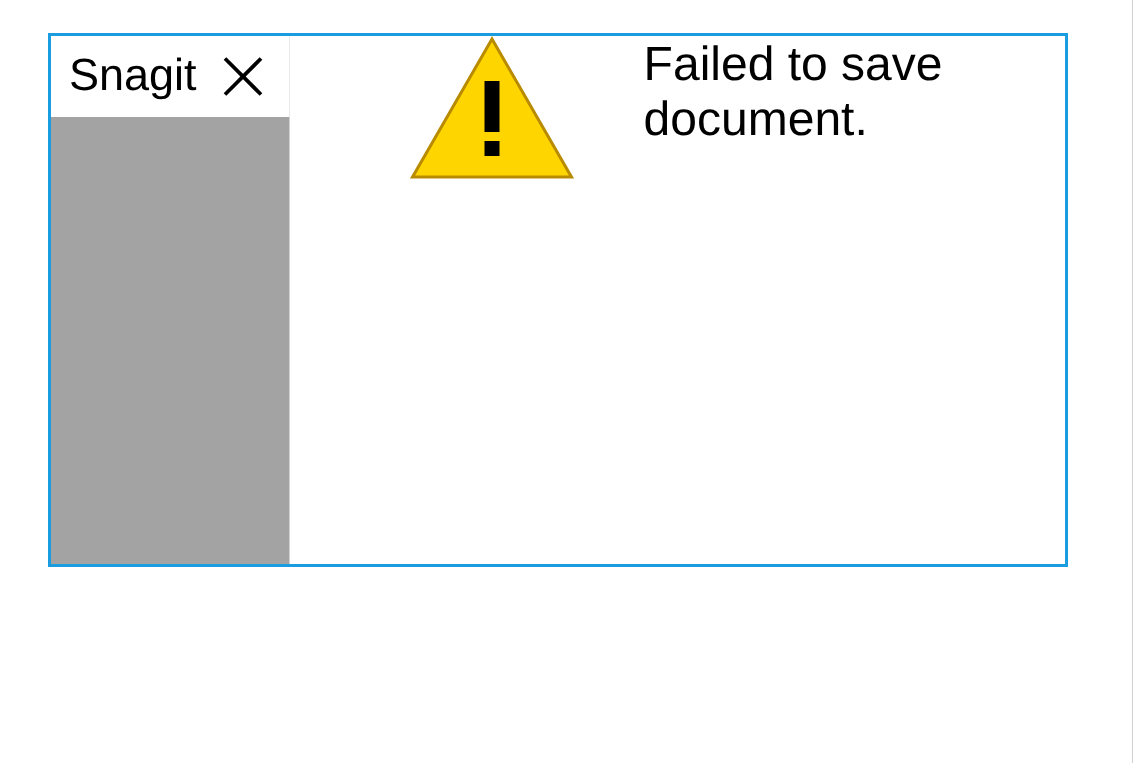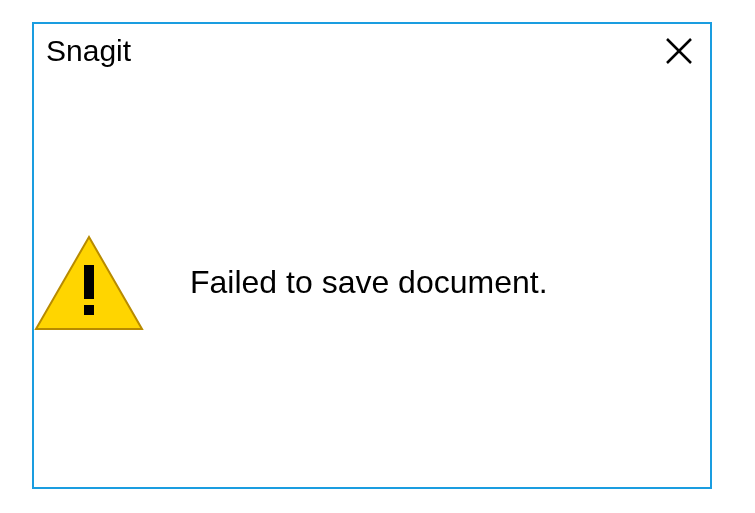--- a/index.html
+++ b/index.html
@@ -12,25 +12,25 @@
       background: #ffffff;
       width: 755px;
       height: 513px;
       overflow: hidden;
     }
     .dialog {
       position: absolute;
       left: 32px;
       top: 22px;
       width: 680px;
-      height: 467px;
+      height: 356px;
       border: 2px solid #1a9de0;
-      background: #be185d;
+      background: #a3a3a3;
       display: flex;
-      flex-direction: column;
+      flex-direction: row;
     }
     .titlebar {
       height: 54px;
       display: flex;
       align-items: center;
       justify-content: space-between;
       padding: 0 0 0 12px;
       background: #ffffff;
     }
     .title-text {
@@ -46,21 +46,22 @@
       justify-content: center;
       cursor: pointer;
     }
     .close-button svg {
       width: 30px;
       height: 30px;
     }
     .content {
       flex: 1;
       display: flex;
-      align-items: center;
+      align-items: flex-start;
+      padding-left: 80px;
       gap: 46px;
       background: #ffffff;
     }
     .warning-icon svg {
       display: block;
     }
     .message-text {
       font-size: 32px;
       color: #000000;
       font-weight: 400;

